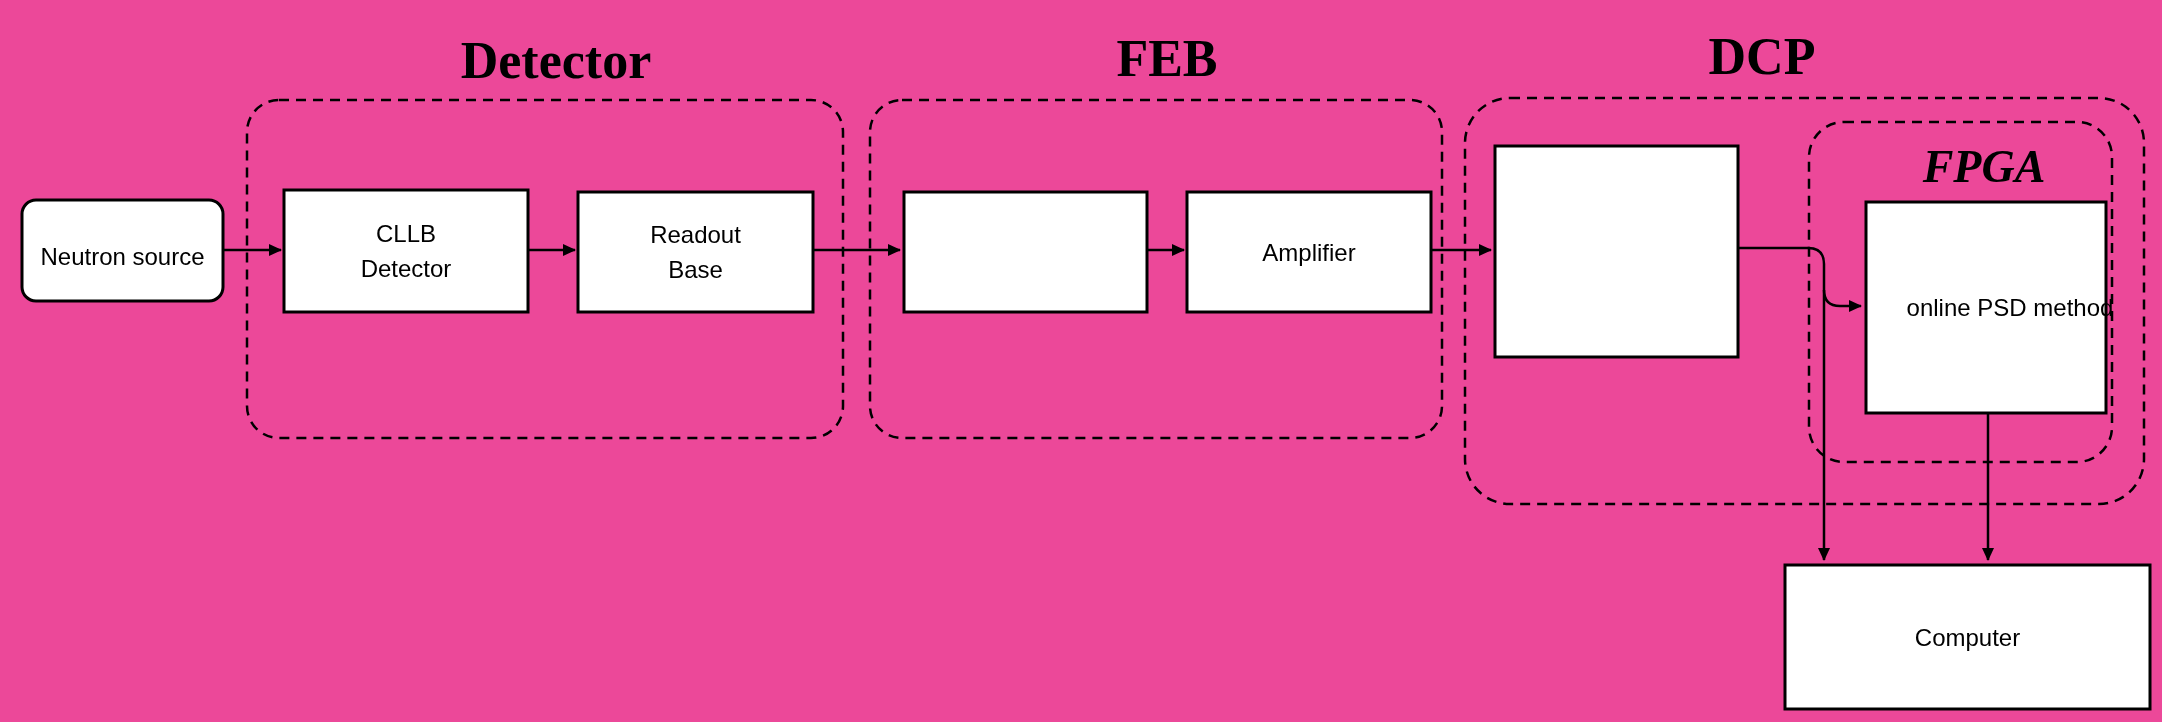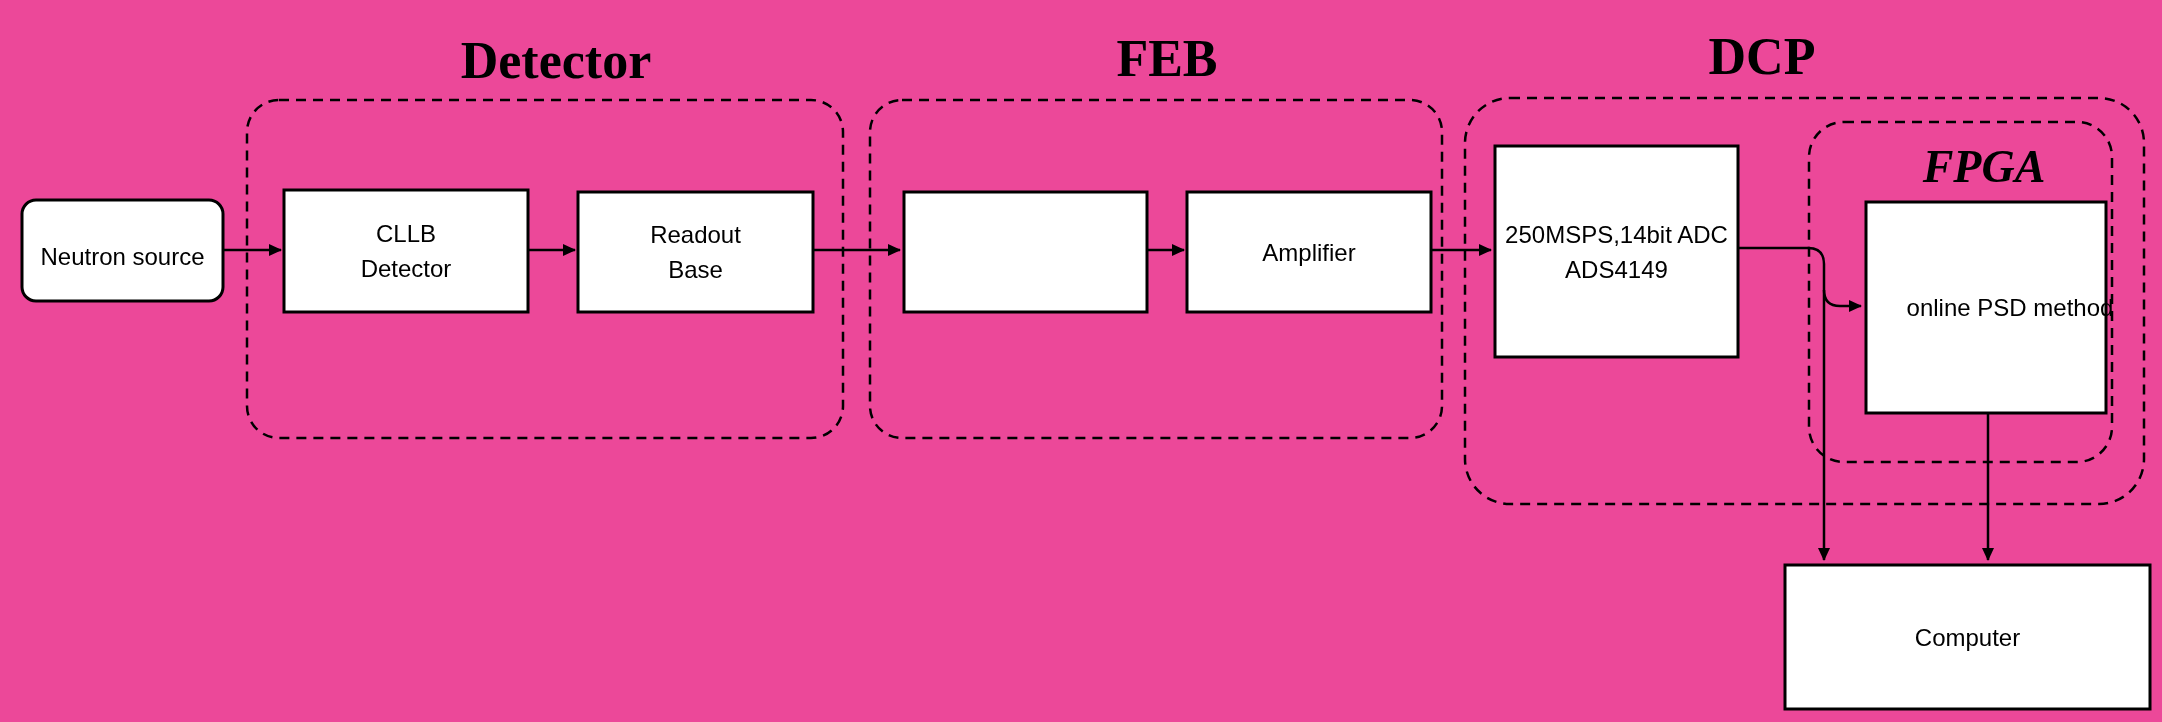--- a/index.html
+++ b/index.html
@@ -77,18 +77,16 @@
   <div class="group-title" style="left:917px; top:28px; width:500px; height:60px;">FEB</div>
   <div class="group-title" style="left:1512px; top:26px; width:500px; height:60px;">DCP</div>
   <div class="group-title small" style="left:1834px; top:138px; width:300px; height:56px;font-style:italic;">FPGA</div>
 
   <div class="label" style="left:22px; top:200px; width:201px; height:101px;margin-top:6px;">Neutron source</div>
   <div class="label" style="left:284px; top:190px; width:244px; height:122px;">CLLB
 Detector</div>
   <div class="label" style="left:578px; top:192px; width:235px; height:120px;">Readout
 Base</div>
   <div class="label" style="left:1187px; top:192px; width:244px; height:120px;">Amplifier</div>
-  <div class="label" style="left:1495px; top:146px; width:243px; height:211px;">250MSPS,14bit ADC
-ADS4149</div>
   <div class="label" style="left:1866px; top:202px; width:288px; height:211px;">online PSD method</div>
   <div class="label" style="left:1785px; top:565px; width:365px; height:144px;">Computer</div>
 
 </div>
 
 </body></html>

